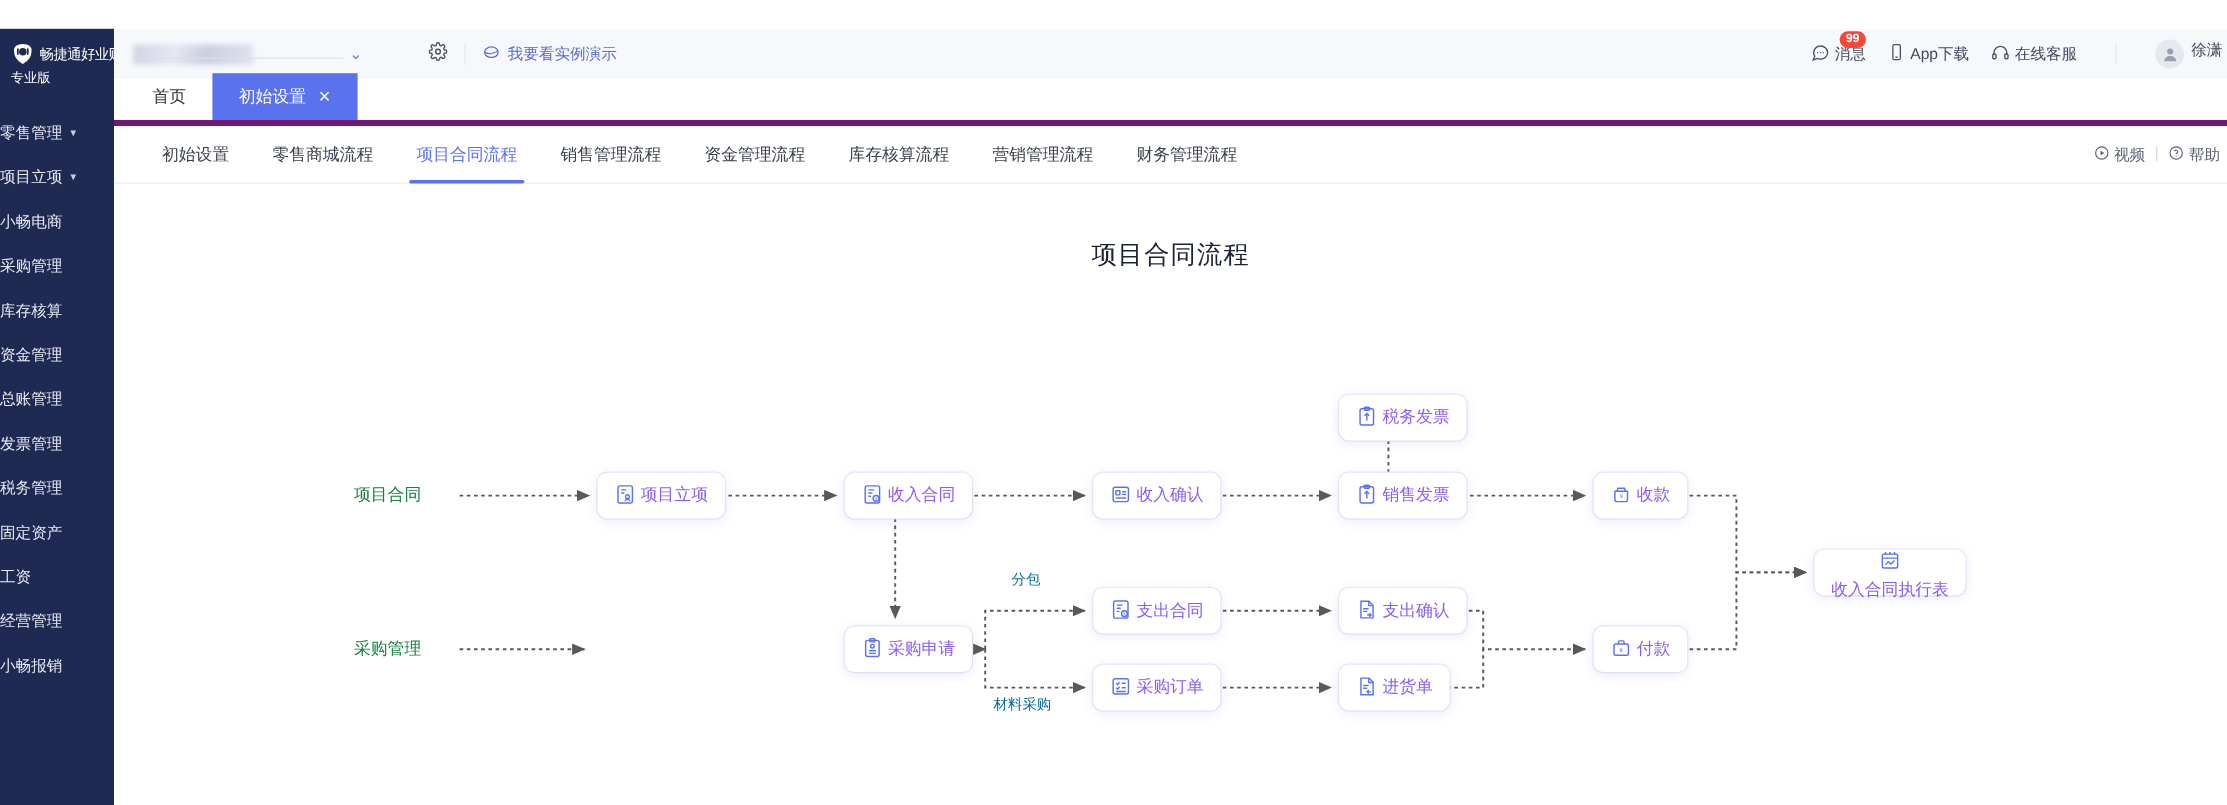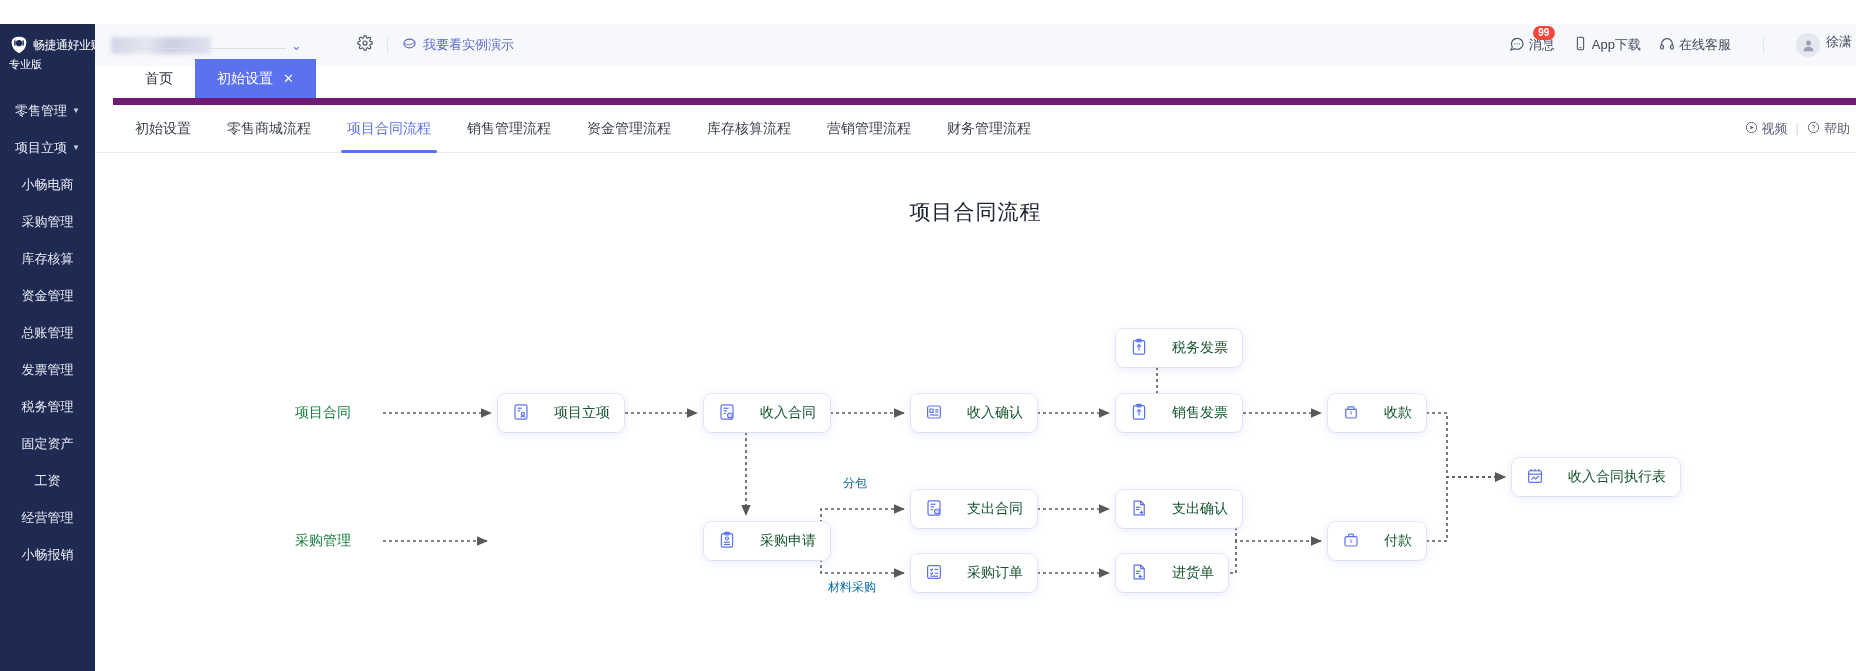--- a/index.html
+++ b/index.html
@@ -19,21 +19,21 @@
   .brand-row { display: flex; align-items: center; padding-left: 8px; }
   .brand-logo { width: 22px; height: 22px; flex: none; }
   .brand-name {
     font-size: 12px; color: #fff; margin-left: 3px; letter-spacing: -0.5px;
     white-space: nowrap; overflow: hidden;
   }
   .brand-sub { font-size: 11px; color: #fff; padding-left: 9px; margin-top: 1px; }
 
   .nav { margin-top: 14px; }
   .nav-item {
-    height: 37px; display: flex; align-items: center; justify-content: center;
+    height: 37px; display: flex; align-items: center; justify-content: flex-start;
     font-size: 13px; color: #e8eaf2; cursor: pointer; position: relative;
   }
   .nav-item .caret {
     font-size: 8px; margin-left: 5px; color: #c9cde0; line-height: 1;
   }
 
   
   .header {
     position: absolute; left: 95px; top: 24px; right: 0; height: 42px;
     background: #f7f8fc; display: flex; align-items: center;
@@ -69,22 +69,21 @@
   .avatar {
     width: 24px; height: 24px; border-radius: 50%; background: #e6e8ef;
     display: flex; align-items: center; justify-content: center;
   }
   .user-name { font-size: 13px; color: #41485e; }
 
   
   .tabstrip {
     position: absolute; left: 95px; top: 66px; right: 0; height: 39px;
     background: #ffffff; display: flex; align-items: flex-end; padding-left: 10px;
-    border-bottom: 7px solid #701a75;
-    margin-left: 18px;
+    border-bottom: 5px solid #701a75;
   }
   .tab {
     height: 39px; display: flex; align-items: center; padding: 0 22px;
     font-size: 14px; color: #303440; cursor: pointer;
   }
   .tab.active { background: #5b72ef; color: #ffffff; }
   .tab .x { margin-left: 10px; font-size: 13px; opacity: .95; }
 
   
   .content {
@@ -111,22 +110,22 @@
   .sr-sep { color: #d6d9e3; margin: 0 4px; }
 
   .canvas-title {
     text-align: center; font-size: 21px; color: #1d2233; margin-top: 45px; letter-spacing: 1px;
   }
 
   
   .flow { position: relative; width: 1761px; height: 440px; }
   .node {
     position: absolute; height: 38px; background: #ffffff;
-    border-radius: 8px; display: flex; align-items: center; gap: 24px;
-    padding: 0 14px; font-size: 14px; color: #14532d; white-space: nowrap;
+    border-radius: 8px; display: flex; align-items: center; gap: 4px;
+    padding: 0 14px; font-size: 14px; color: #8b5cf6; white-space: nowrap;
     box-shadow: 0 2px 10px rgba(91,114,239,.16), 0 0 0 1px rgba(233,235,246,.9);
     cursor: pointer;
   }
   .node svg { flex: none; }
   .lane-label {
     position: absolute; font-size: 14px; color: #15803d; white-space: nowrap;
   }
   .edge-label {
     position: absolute; font-size: 12px; color: #0369a1; white-space: nowrap;
   }
@@ -457,21 +456,21 @@
         <span>
           <svg width="18" height="18" viewBox="0 0 24 24" fill="none" stroke="#5b72ef" stroke-width="1.6">
             <path d="M5 8.5 h14 v9.5 a2 2 0 0 1 -2 2 h-10 a2 2 0 0 1 -2 -2 z"></path>
             <path d="M7.5 8.5 L8.4 5.2 h7.2 l.9 3.3"></path>
             <text x="12" y="16" font-size="6" fill="#5b72ef" stroke="none" text-anchor="middle">¥</text>
           </svg>
         </span>
         <span>收款</span>
       </div>
 
-      <div class="node" style="left:1417px; top:232px;">
+      <div class="node" style="left:1417px; top:232px;flex-direction:column;">
         <span>
           <svg width="18" height="18" viewBox="0 0 24 24" fill="none" stroke="#5b72ef" stroke-width="1.6">
             <rect x="3.5" y="5" width="17" height="15.5" rx="2"></rect>
             <line x1="3.5" y1="9.5" x2="20.5" y2="9.5"></line>
             <line x1="7" y1="2.6" x2="7" y2="5.6"></line>
               <line x1="12" y1="2.6" x2="12" y2="5.6"></line>
               <line x1="17" y1="2.6" x2="17" y2="5.6"></line>
             <path d="M7 17 L10 13.4 L13 16 L17 12" stroke-width="1.5"></path>
           </svg>
         </span>

